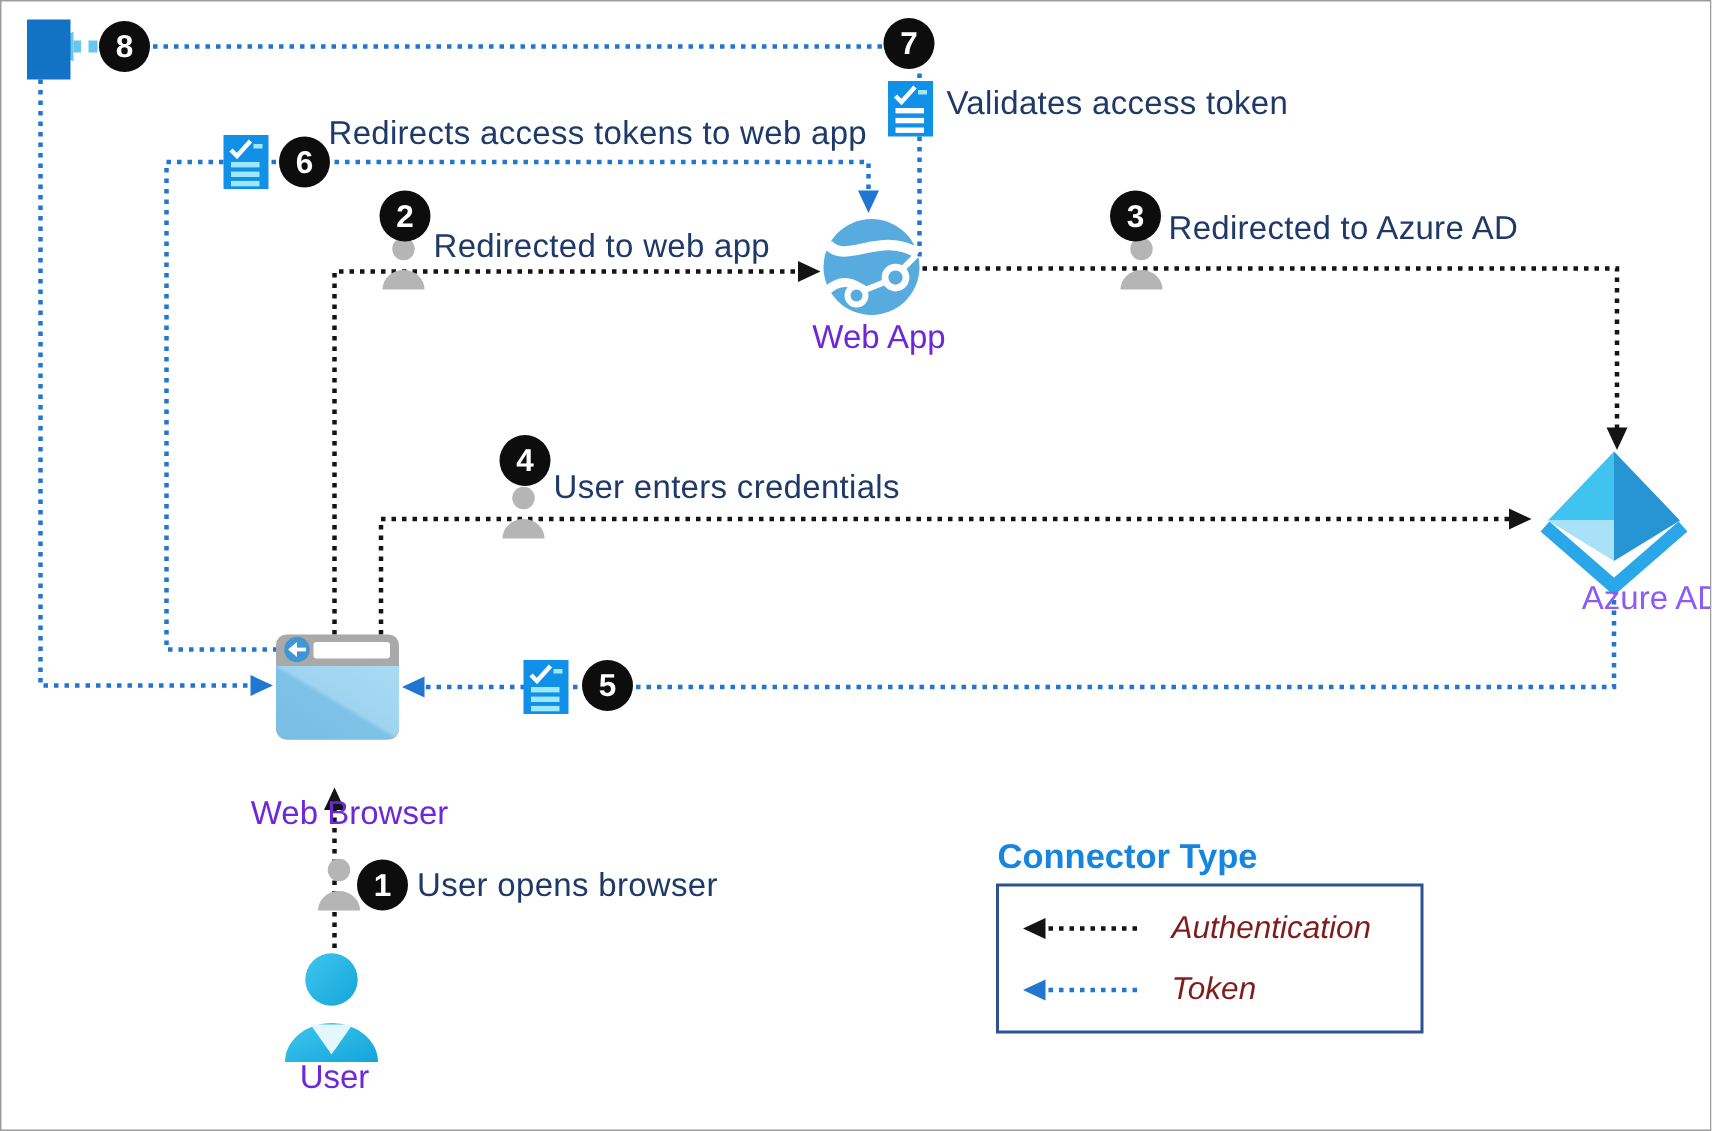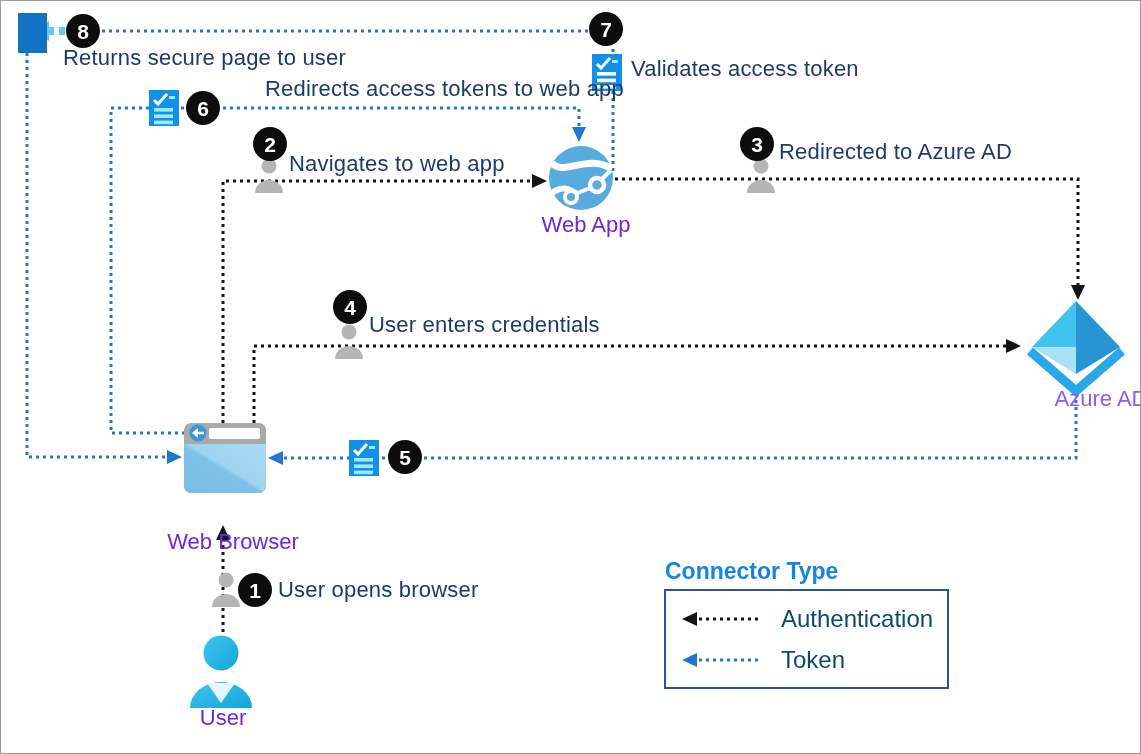--- a/index.html
+++ b/index.html
@@ -50,22 +50,23 @@
     left:663px;top:588px;
     width:285px;height:100px;
     border:2px solid #2e5395;
     box-sizing:border-box;
     background:transparent;
   }
   .legend-item-label{
     position:absolute;
     transform:translateY(-50%);
     white-space:nowrap;
-    font-size:24px;
-    color:#0c4a6e;
+    font-size:21px;
+    color:#7f1d1d;
+    font-style:italic;
   }
 </style>
 </head>
 <body>
 
 <div class="canvas">
 
   <svg class="wires" width="1141" height="754" viewBox="0 0 1141 754">
 
     <defs>
@@ -203,26 +204,25 @@
   <div class="num-circle" style="left:237px;top:572px;">1</div>
   <div class="num-circle" style="left:252px;top:126px;">2</div>
   <div class="num-circle" style="left:739px;top:126px;">3</div>
   <div class="num-circle" style="left:332px;top:289px;">4</div>
   <div class="num-circle" style="left:387px;top:439px;">5</div>
   <div class="num-circle" style="left:185px;top:90px;">6</div>
   <div class="num-circle" style="left:588px;top:11px;">7</div>
   <div class="num-circle" style="left:65px;top:13px;">8</div>
 
   <div class="step-label" style="left:277px;top:589px;">User opens browser</div>
-  <div class="step-label" style="left:288px;top:163px;">Navigates to web app</div>
+  <div class="step-label" style="left:288px;top:163px;">Redirected to web app</div>
   <div class="step-label" style="left:778px;top:151px;">Redirected to Azure AD</div>
   <div class="step-label" style="left:368px;top:324px;">User enters credentials</div>
-  <div class="step-label" style="left:218px;top:88px;margin-left:46px;">Redirects access tokens to web app</div>
+  <div class="step-label" style="left:218px;top:88px;">Redirects access tokens to web app</div>
   <div class="step-label" style="left:630px;top:40px;margin-top:28px;">Validates access token</div>
-  <div class="step-label" style="left:62px;top:57px;">Returns secure page to user</div>
 
   <div class="node-label" style="left:585px;top:224px;">Web App</div>
   <div class="node-label" style="left:232px;top:510px;margin-top:31px;">Web Browser</div>
   <div class="node-label" style="left:222px;top:717px;">User</div>
   <div class="node-label" style="left:1100px;top:398px;color:#8b5cf6;">Azure AD</div>
 
   <div class="legend-title" style="left:664px;top:570px;">Connector Type</div>
   <div class="legend-box"></div>
   <div class="legend-item-label" style="left:780px;top:618px;">Authentication</div>
   <div class="legend-item-label" style="left:780px;top:659px;text-align:center;">Token</div>

